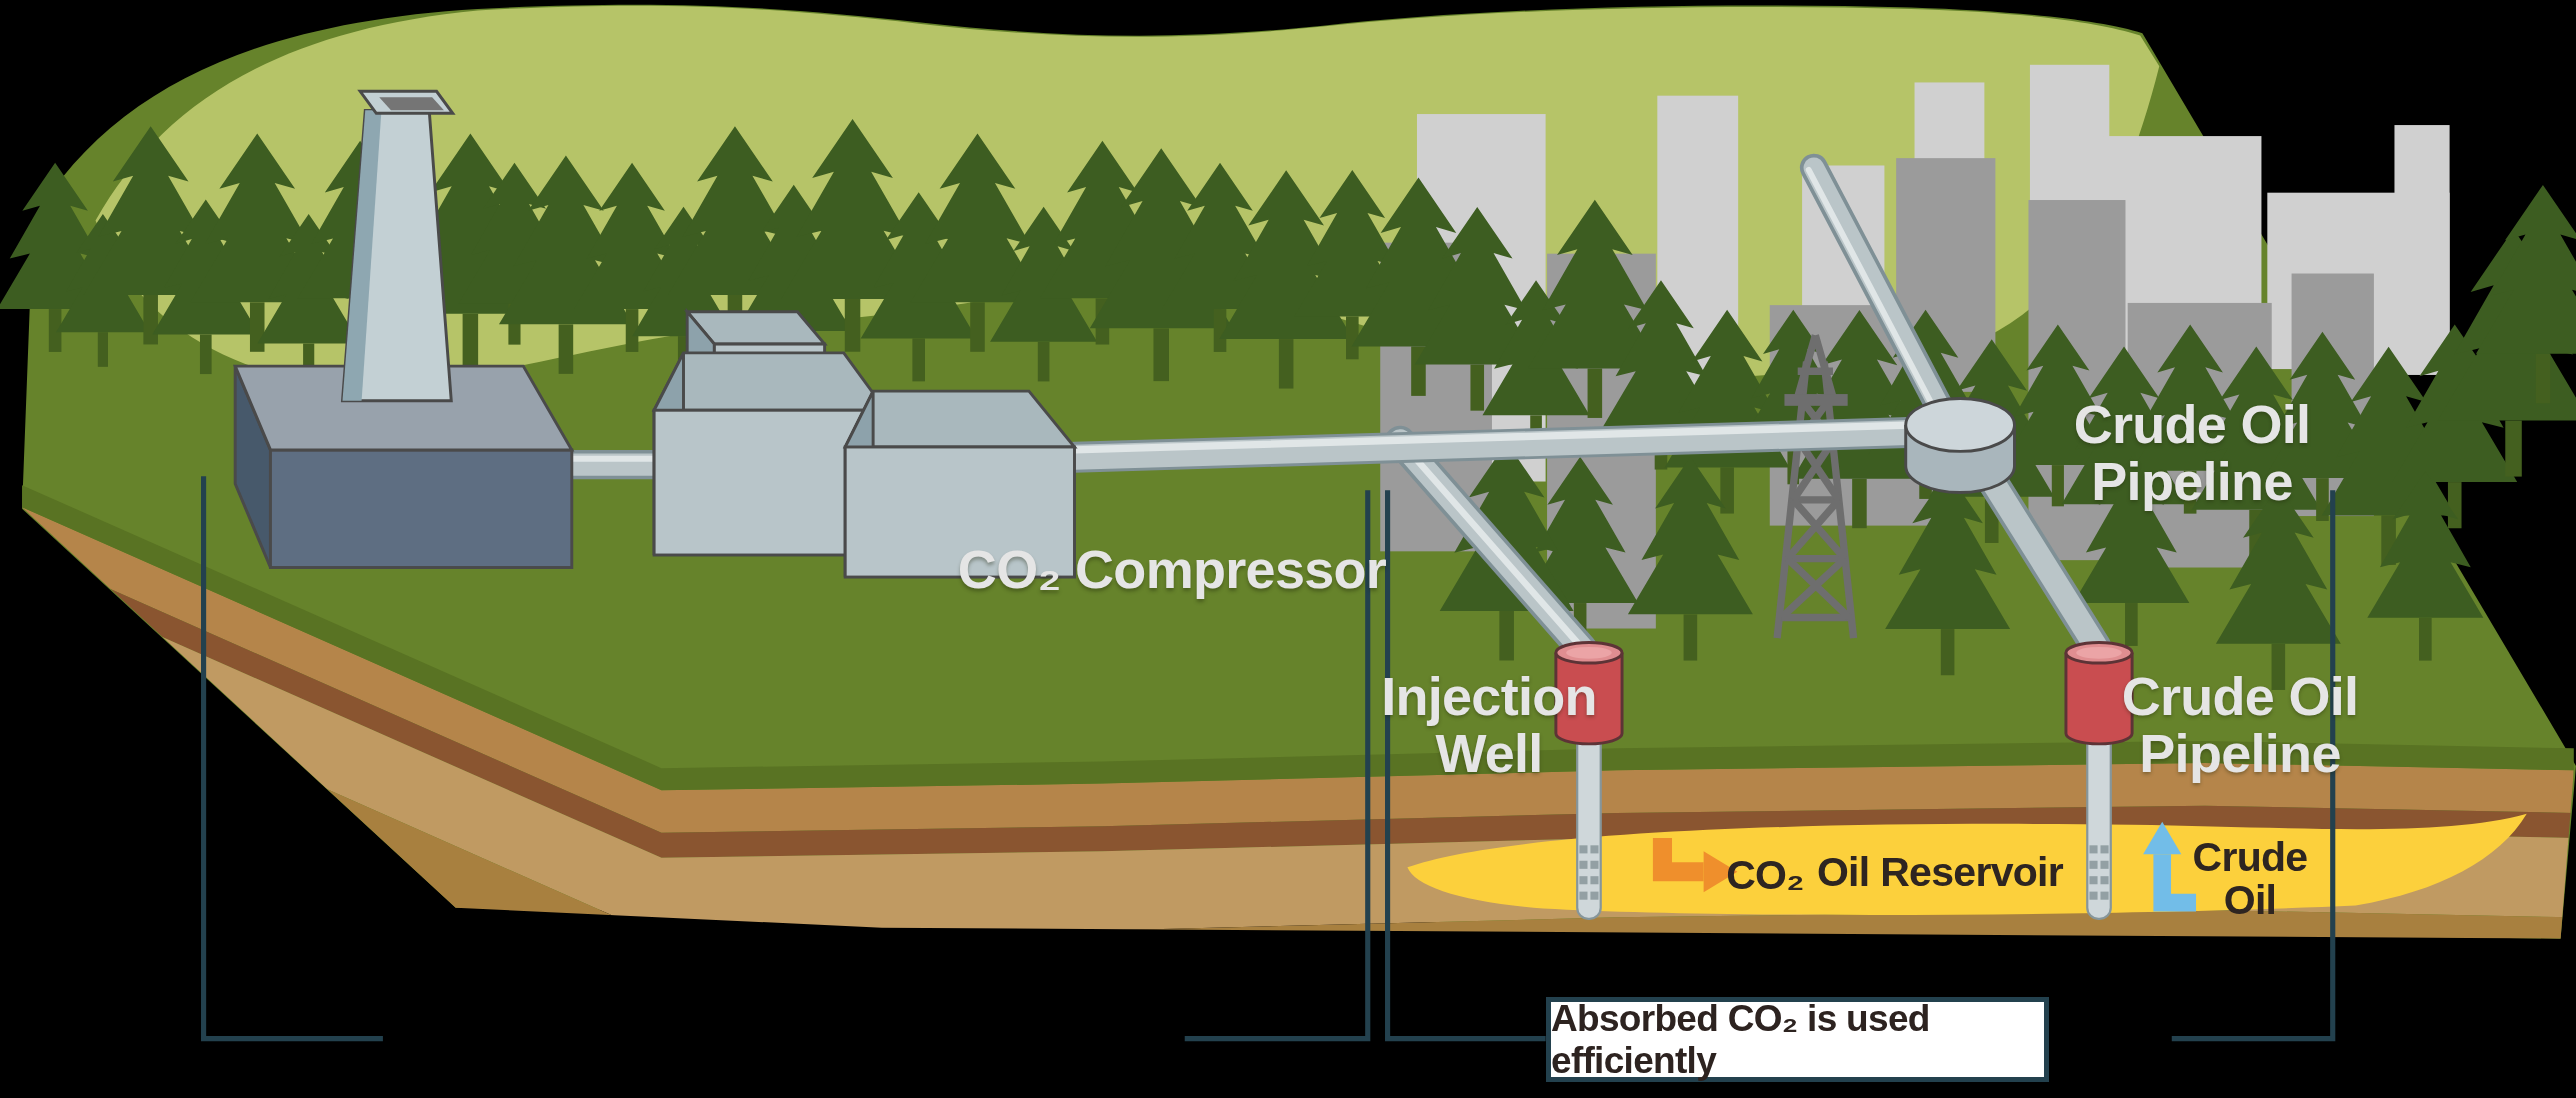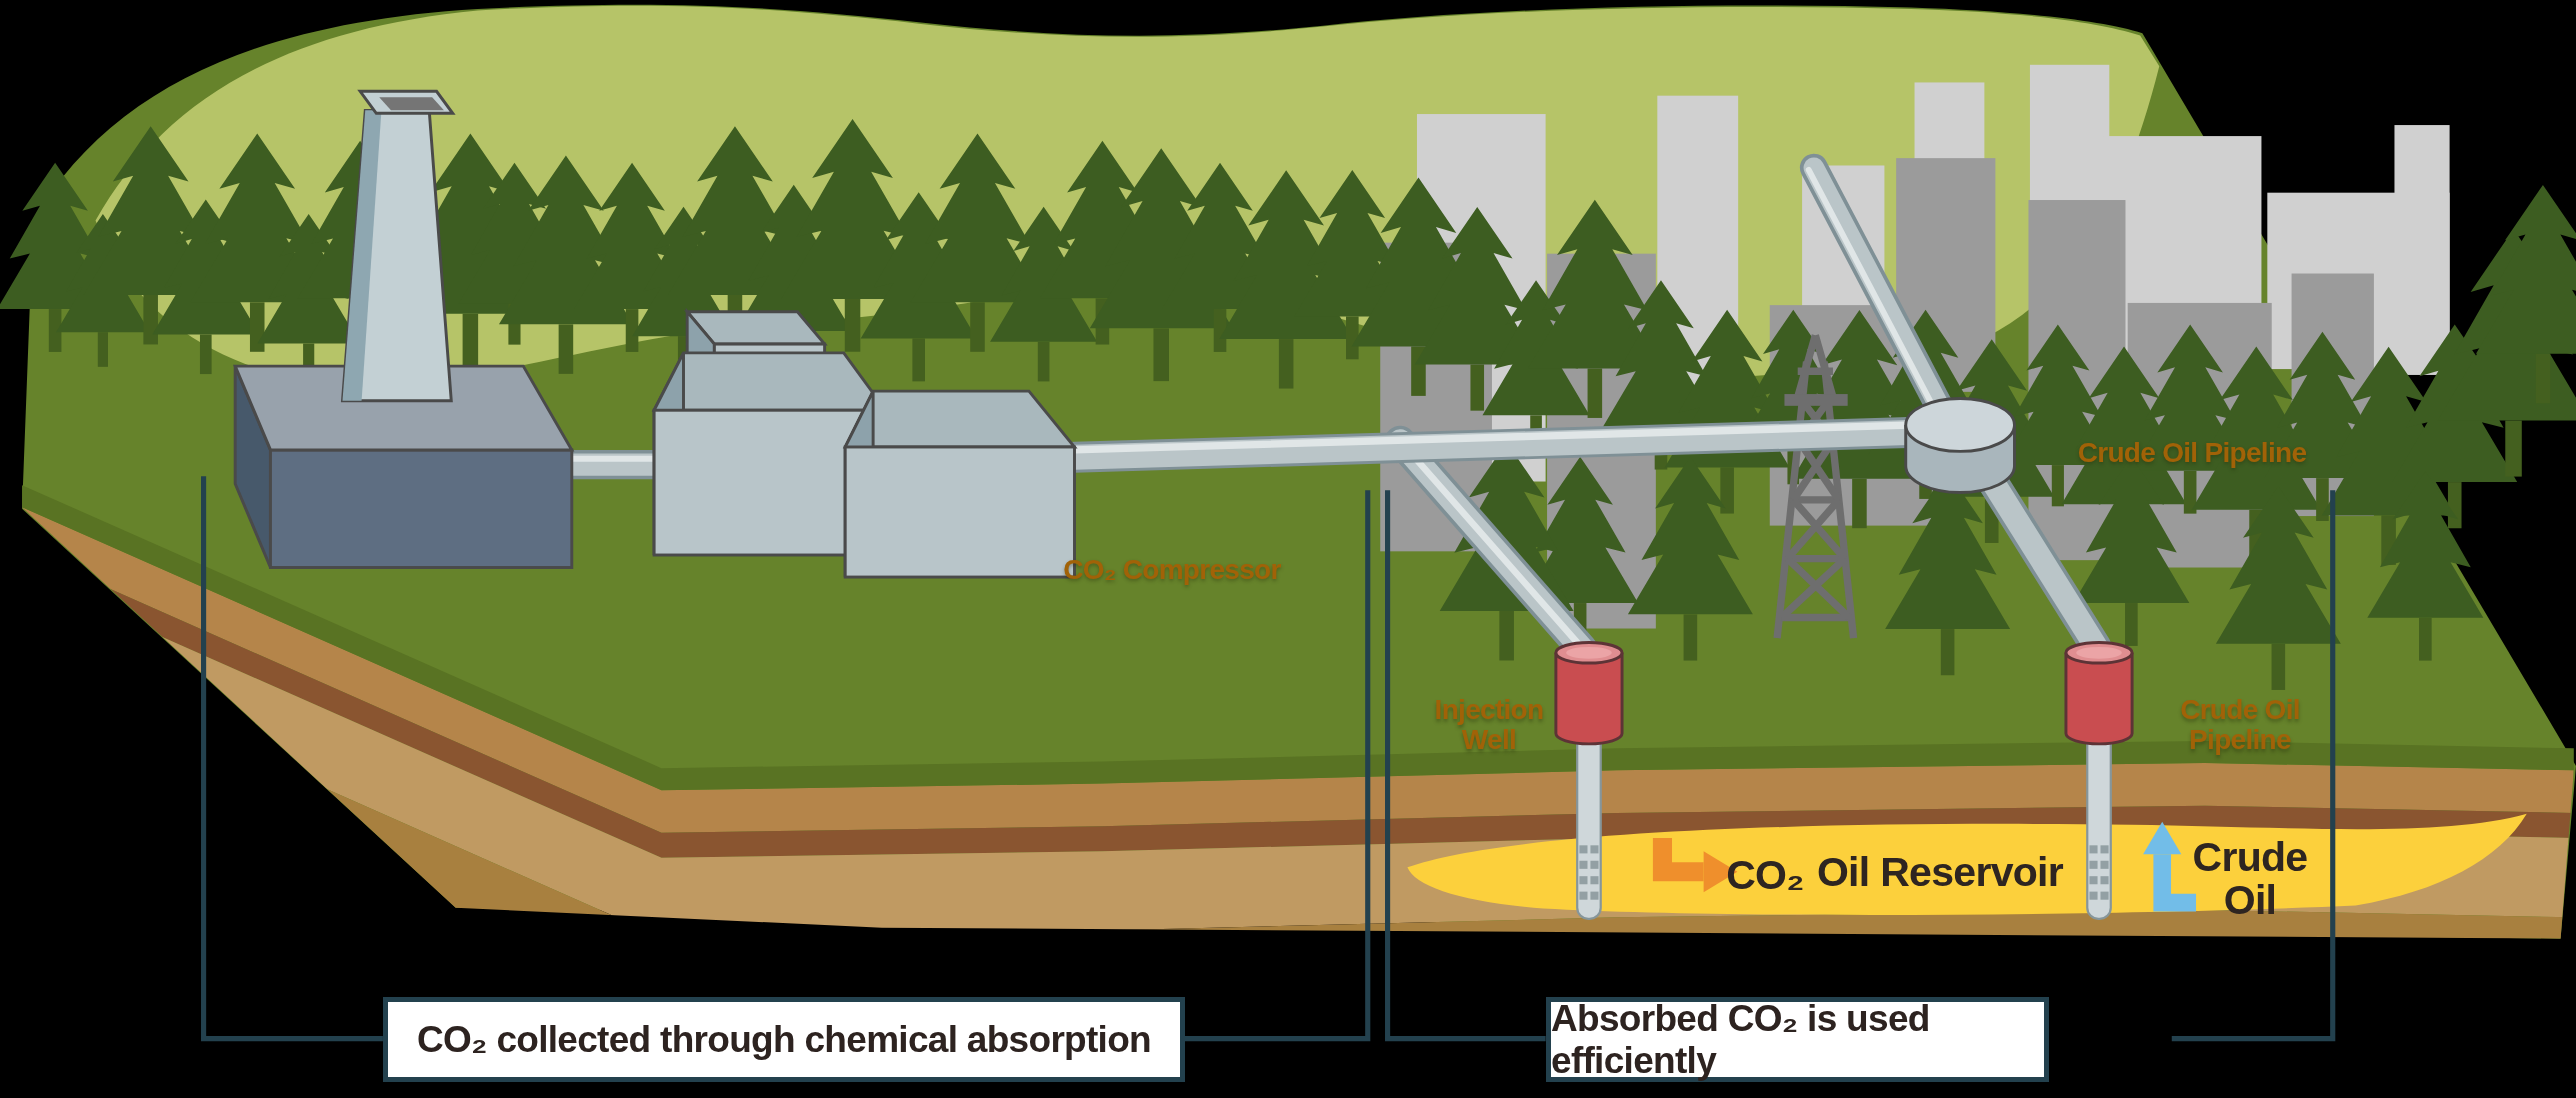--- a/index.html
+++ b/index.html
@@ -1,21 +1,21 @@
 <!DOCTYPE html>
 <html style="font-size:11.8px"><head>
 <meta charset="utf-8">
 <style>
   html,body{margin:0;padding:0;background:#000;}
   .stage{position:relative;width:2576px;height:1099px;background:#000;overflow:hidden;
          font-family:"Liberation Sans","DejaVu Sans",sans-serif;}
   .stage svg{position:absolute;left:0;top:0;}
   .lbl{position:absolute;transform:translate(-50%,-50%);white-space:pre-line;text-align:center;
        font-weight:800;letter-spacing:-0.7px;line-height:1.06;}
-  .lbl.white{color:#a16207;font-size:28px;text-shadow:0 2.2px 3.7px rgba(30,35,10,.35);}
+  .lbl.white{color:#e5e5e5;font-size:54px;text-shadow:0 2.2px 3.7px rgba(30,35,10,.35);}
   .lbl.dark{color:#2e2521;font-size:41px;text-shadow:none;}
   .callout{position:absolute;box-sizing:border-box;background:#ffffff;border:5.9px solid #23414e;
            display:flex;align-items:center;justify-content:center;
            font-weight:800;font-size:37px;color:#2d2320;letter-spacing:-0.7px;}
 </style>
 </head>
 <body>
 
 <div class="stage">
 
@@ -244,21 +244,18 @@
 <div class="lbl white" style="left:1172px;top:570px;">CO₂ Compressor</div>
 <div class="lbl white" style="left:2192px;top:453px;">Crude Oil Pipeline</div>
 <div class="lbl white" style="left:2240px;top:725px;">Crude Oil
 Pipeline</div>
 
 <div class="lbl dark" style="left:1765px;top:876px;">CO₂</div>
 <div class="lbl dark" style="left:1940px;top:873px;text-align:center;">Oil Reservoir</div>
 <div class="lbl dark" style="left:2250px;top:879px;">Crude
 Oil</div>
 
-<div class="callout" style="left:383px;top:997px;width:802px;height:85px;">
-  <span>CO₂ collected through chemical absorption</span>
-</div>
 <div class="callout" style="left:1546px;top:997px;width:503px;height:85px;">
   <span>Absorbed CO₂ is used efficiently</span>
 </div>
 
 </div>
 
 
 </body></html>

